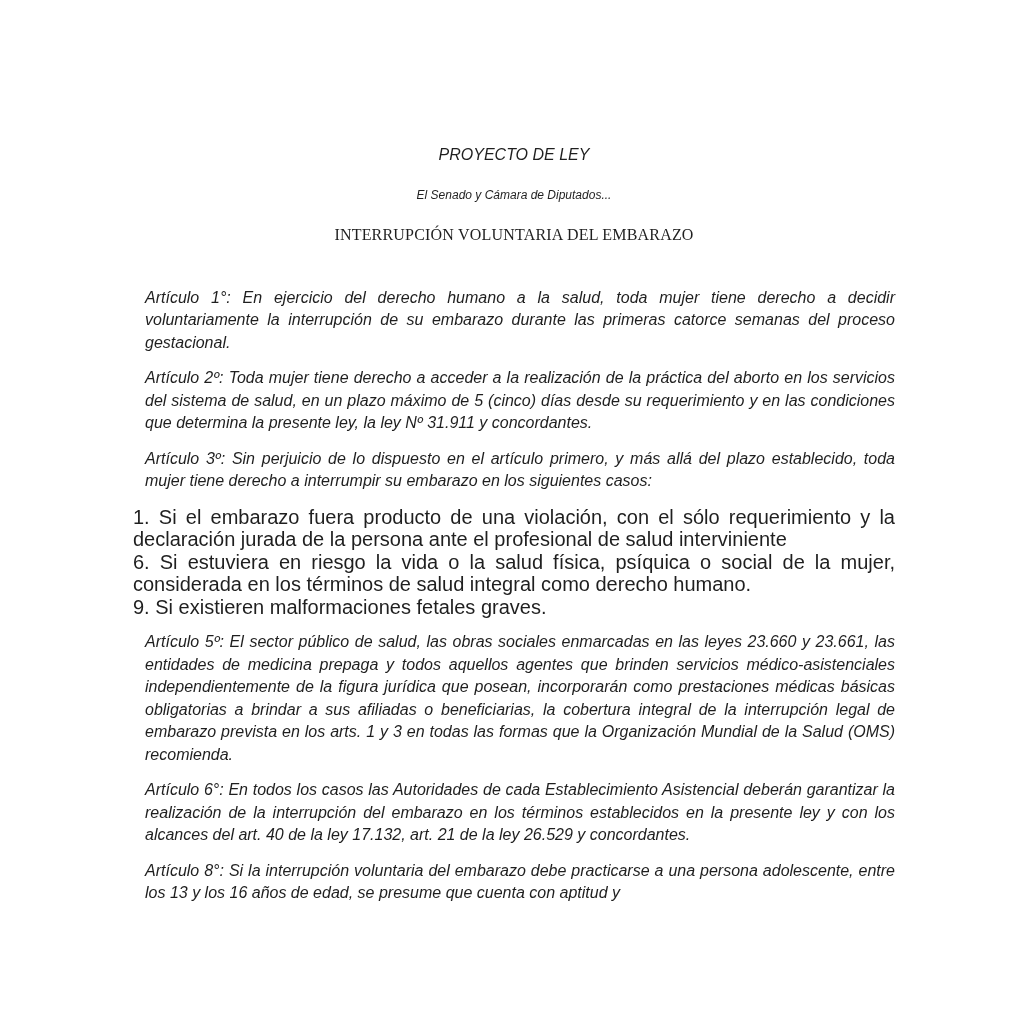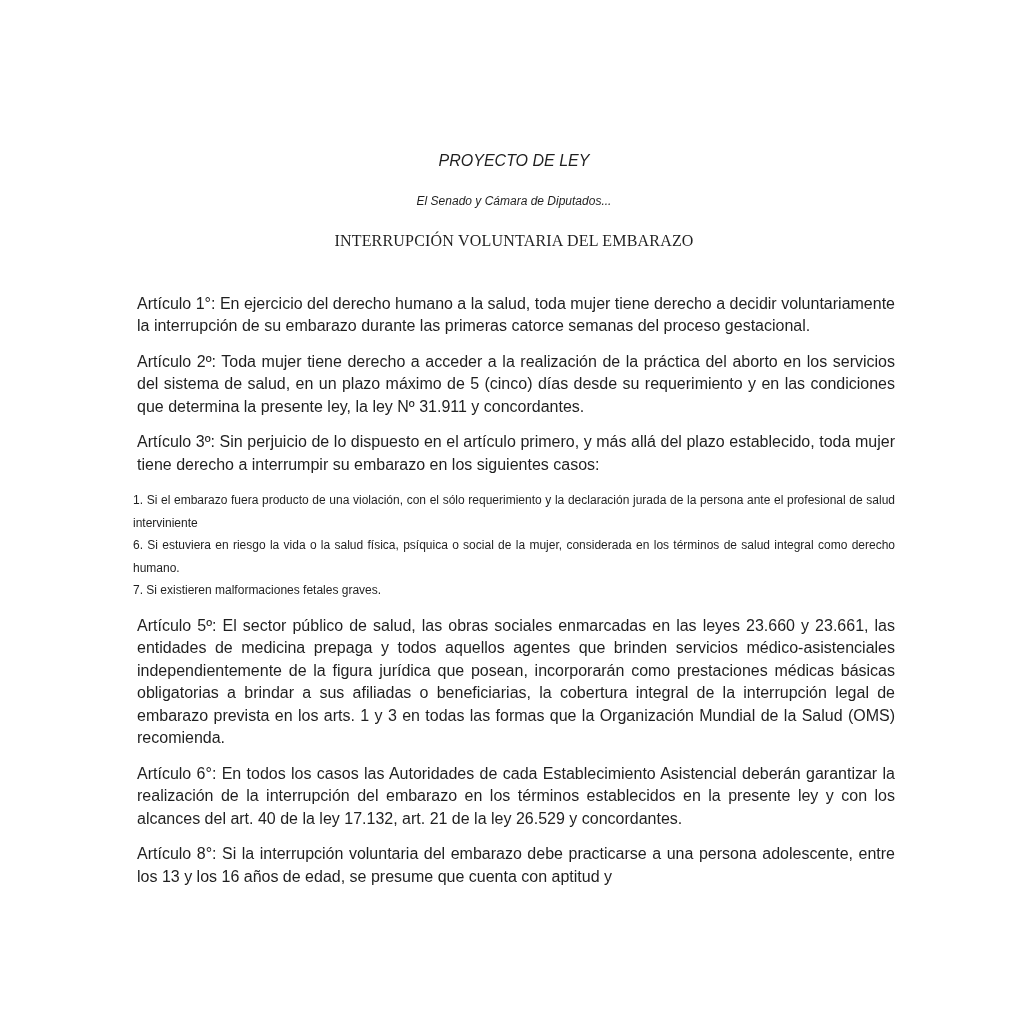--- a/index.html
+++ b/index.html
@@ -11,21 +11,21 @@
     position: relative;
     width: 1024px;
     height: 1024px;
     background: #ffffff;
     overflow: hidden;
     font-family: "Liberation Sans", "DejaVu Sans", sans-serif;
     color: #1f1f1f;
   }
   .content {
     position: absolute;
-    top: 150px;
+    top: 144px;
     left: 133px;
     width: 762px;
   }
   .doc-title {
     text-align: center;
     font-style: italic;
     font-size: 16px;
     line-height: 22.5px;
     margin: 0 0 17px 0;
   }
@@ -41,27 +41,28 @@
     font-size: 16px;
     line-height: 22.5px;
     margin: 0 0 40px 0;
     letter-spacing: 0.2px;
     font-family: Liberation Serif, serif;
   }
   .para {
     font-size: 16px;
     line-height: 22.5px;
     text-align: justify;
-    margin: 0 0 13px 4px;
+    margin: 0 0 13px 12px;
+    font-style: italic;
   }
   .case-list {
     margin: 0 0 13px 0;
   }
   .case-line {
-    font-size: 12px;
+    font-size: 20px;
     line-height: 22.5px;
     text-align: justify;
     margin: 0;
   }
 </style>
 </head>
 <body>
 
 <div class="page">
   <div class="content">
@@ -74,21 +75,21 @@
 
     <p class="para">Artículo 1°: En ejercicio del derecho humano a la salud, toda mujer tiene derecho a decidir voluntariamente la interrupción de su embarazo durante las primeras catorce semanas del proceso gestacional.</p>
 
     <p class="para">Artículo 2º: Toda mujer tiene derecho a acceder a la realización de la práctica del aborto en los servicios del sistema de salud, en un plazo máximo de 5 (cinco) días desde su requerimiento y en las condiciones que determina la presente ley, la ley Nº 31.911 y concordantes.</p>
 
     <p class="para">Artículo 3º: Sin perjuicio de lo dispuesto en el artículo primero, y más allá del plazo establecido, toda mujer tiene derecho a interrumpir su embarazo en los siguientes casos:</p>
 
     <div class="case-list">
       <p class="case-line">1. Si el embarazo fuera producto de una violación, con el sólo requerimiento y la declaración jurada de la persona ante el profesional de salud interviniente</p>
       <p class="case-line">6. Si estuviera en riesgo la vida o la salud física, psíquica o social de la mujer, considerada en los términos de salud integral como derecho humano.</p>
-      <p class="case-line">7. Si existieren malformaciones fetales graves.</p>
+      <p class="case-line">9. Si existieren malformaciones fetales graves.</p>
     </div>
 
 
     <p class="para">Artículo 5º: El sector público de salud, las obras sociales enmarcadas en las leyes 23.660 y 23.661, las entidades de medicina prepaga y todos aquellos agentes que brinden servicios médico-asistenciales independientemente de la figura jurídica que posean, incorporarán como prestaciones médicas básicas obligatorias a brindar a sus afiliadas o beneficiarias, la cobertura integral de la interrupción legal de embarazo prevista en los arts. 1 y 3 en todas las formas que la Organización Mundial de la Salud (OMS) recomienda.</p>
 
     <p class="para">Artículo 6°: En todos los casos las Autoridades de cada Establecimiento Asistencial deberán garantizar la realización de la interrupción del embarazo en los términos establecidos en la presente ley y con los alcances del art. 40 de la ley 17.132, art. 21 de la ley 26.529 y concordantes.</p>
 
 
     <p class="para">Artículo 8°: Si la interrupción voluntaria del embarazo debe practicarse a una persona adolescente, entre los 13 y los 16 años de edad, se presume que cuenta con aptitud y</p>
 

